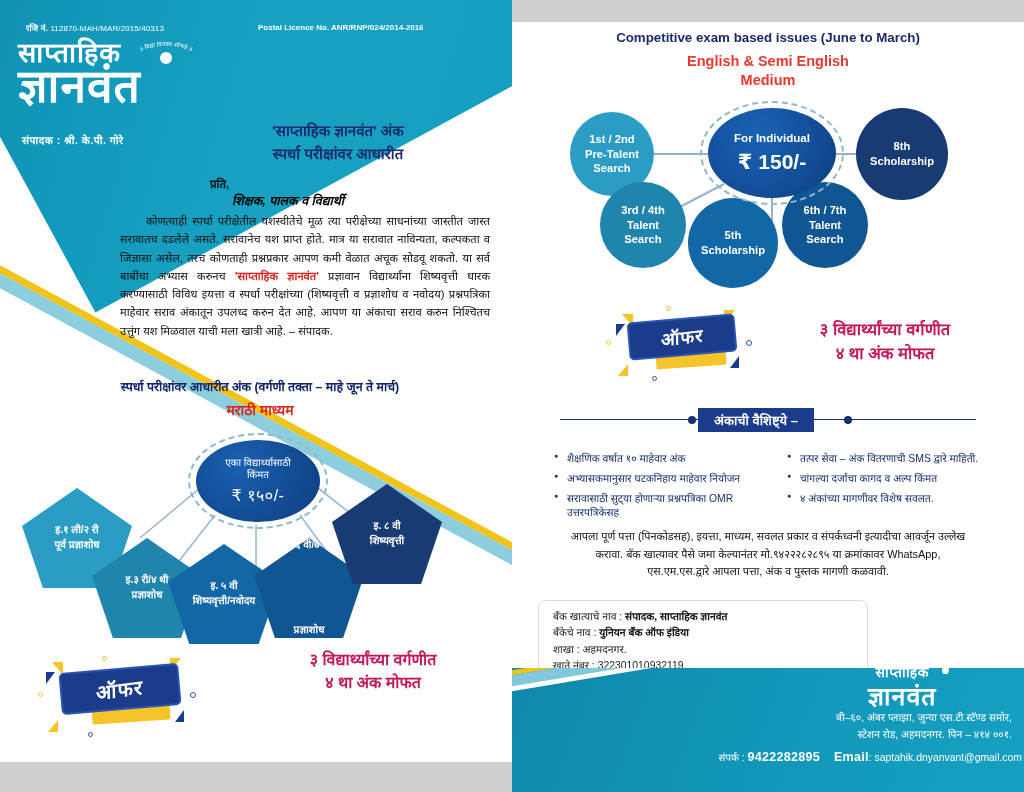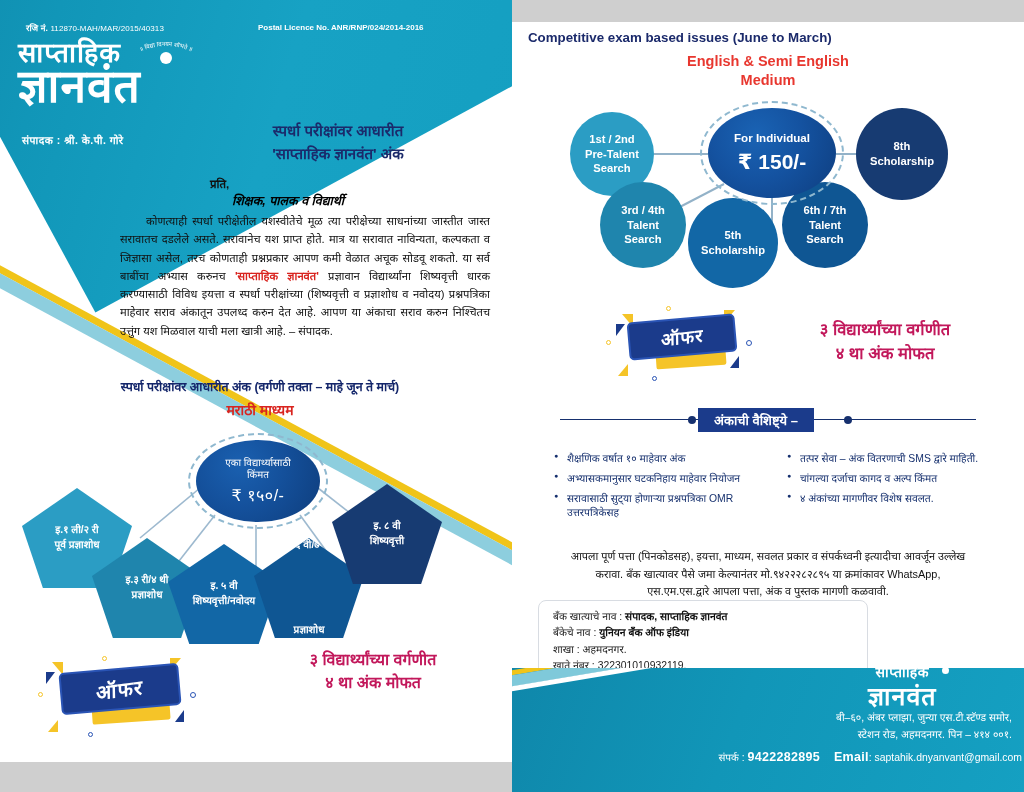--- a/index.html
+++ b/index.html
@@ -118,21 +118,21 @@
   .d4 { left:58px; top:82px; width:5px; height:5px; border-color:#2a54b5; }
 
   .offer-head-l { position:absolute; left:248px; top:648px; width:250px; text-align:center;
                   color:#c2185b; font-weight:bold; font-size:16px; line-height:1.45; }
   .offer-ex { position:absolute; left:238px; top:700px; width:264px; text-align:center;
               color:#111; font-size:11.6px; line-height:1.55; }
 
   
   .right { position:absolute; left:512px; top:0; width:512px; height:792px; overflow:hidden; }
 
-  .r-title { position:absolute; left:16px; top:30px; width:480px; text-align:left;
+  .r-title { position:absolute; left:16px; top:30px; width:480px; text-align:center;
              color:#1b2a6b; font-weight:bold; font-size:13.3px; }
   .r-sub { position:absolute; left:16px; top:52px; width:480px; text-align:center;
            color:#e8372f; font-weight:bold; font-size:14.5px; line-height:1.33; }
 
   .bubbles { position:absolute; left:0; top:100px; width:512px; height:190px; }
   .bub { position:absolute; border-radius:50%; color:#fff; text-align:center; font-weight:bold;
          display:flex; flex-direction:column; justify-content:center; align-items:center;
          font-size:11.2px; line-height:1.3; }
   .b-center {
     left:196px; top:8px; width:128px; height:90px; border-radius:50%;
@@ -170,21 +170,21 @@
   .feat-badge { position:absolute; left:166px; top:0px; padding:3px 16px; background:#1b3b8b;
                 color:#fff; font-weight:bold; font-size:13px; }
   .feat-cols { position:absolute; left:0; top:44px; width:472px; display:flex; }
   .feat-col { flex:1; }
   .feat-col.c-left { padding-left:22px; }
   .feat-col.c-right { padding-left:16px; }
   .feat-item { position:relative; padding-left:13px; font-size:10.4px; color:#16306e;
                line-height:1.42; margin-bottom:5px; }
   .feat-item::before { content:"●"; position:absolute; left:0; top:-1px; font-size:7px; color:#16306e; }
 
-  .note-para { position:absolute; left:28px; top:548px; width:456px; text-align:center;
+  .note-para { position:absolute; left:28px; top:528px; width:456px; text-align:center;
                font-size:10.9px; color:#111; line-height:1.62; }
 
   .bank-card { position:absolute; left:26px; top:600px; width:330px; height:98px;
                border:1px solid #d8dce2; border-radius:8px; background:#fff; padding:8px 14px; }
   .bank-row { font-size:10.4px; color:#222; line-height:1.58; }
   .bank-row b { font-weight:bold; color:#111; }
 
   
   .r-bottom { position:absolute; left:0; top:668px; width:512px; height:124px; overflow:hidden; }
   .r-teal {
@@ -240,22 +240,22 @@
       <defs>
           <path id="arcp" d="M4,34 A44,30 0 0 1 92,34"></path>
         </defs>
       <text class="logo-arc-text"><textPath href="#arcp" startOffset="50%" text-anchor="middle">॥ विद्या विनयेन शोभते ॥</textPath></text>
     </svg>
     <div class="logo-dot"></div>
 
     <div class="editor">संपादक : श्री. के.पी. गोरे</div>
 
     <div class="hdr-title">
+      <div>'साप्ताहिक ज्ञानवंत' अंक</div>
       <div>स्पर्धा परीक्षांवर आधारीत</div>
-      <div>'साप्ताहिक ज्ञानवंत' अंक</div>
     </div>
 
     <div class="prati">प्रति,</div>
     <div class="addressee">शिक्षक, पालक व विद्यार्थी</div>
 
     <div class="body-para">
       <span>कोणत्याही स्पर्धा परीक्षेतील यशस्वीतेचे मूळ त्या परीक्षेच्या साधनांच्या जास्तीत जास्त सरावातच दडलेले असते. सरावानेच यश प्राप्त होते. मात्र या सरावात नाविन्यता, कल्पकता व जिज्ञासा असेल, तरच कोणताही प्रश्नप्रकार आपण कमी वेळात अचूक सोडवू शकतो. या सर्व बाबींचा अभ्यास करुनच </span><span class="hl-red">'साप्ताहिक ज्ञानवंत'</span><span> प्रज्ञावान विद्यार्थ्यांना शिष्यवृत्ती धारक करण्यासाठी विविध इयत्ता व स्पर्धा परीक्षांच्या (शिष्यवृत्ती व प्रज्ञाशोध व नवोदय) प्रश्नपत्रिका माहेवार सराव अंकातून उपलध्द करुन देत आहे. आपण या अंकाचा सराव करुन निश्चितच उत्तुंग यश मिळवाल याची मला खात्री आहे. – संपादक.</span>
     </div>
 
     <div class="chart-head">स्पर्धा परीक्षांवर आधारीत अंक (वर्गणी तक्ता – माहे जून ते मार्च)</div>

